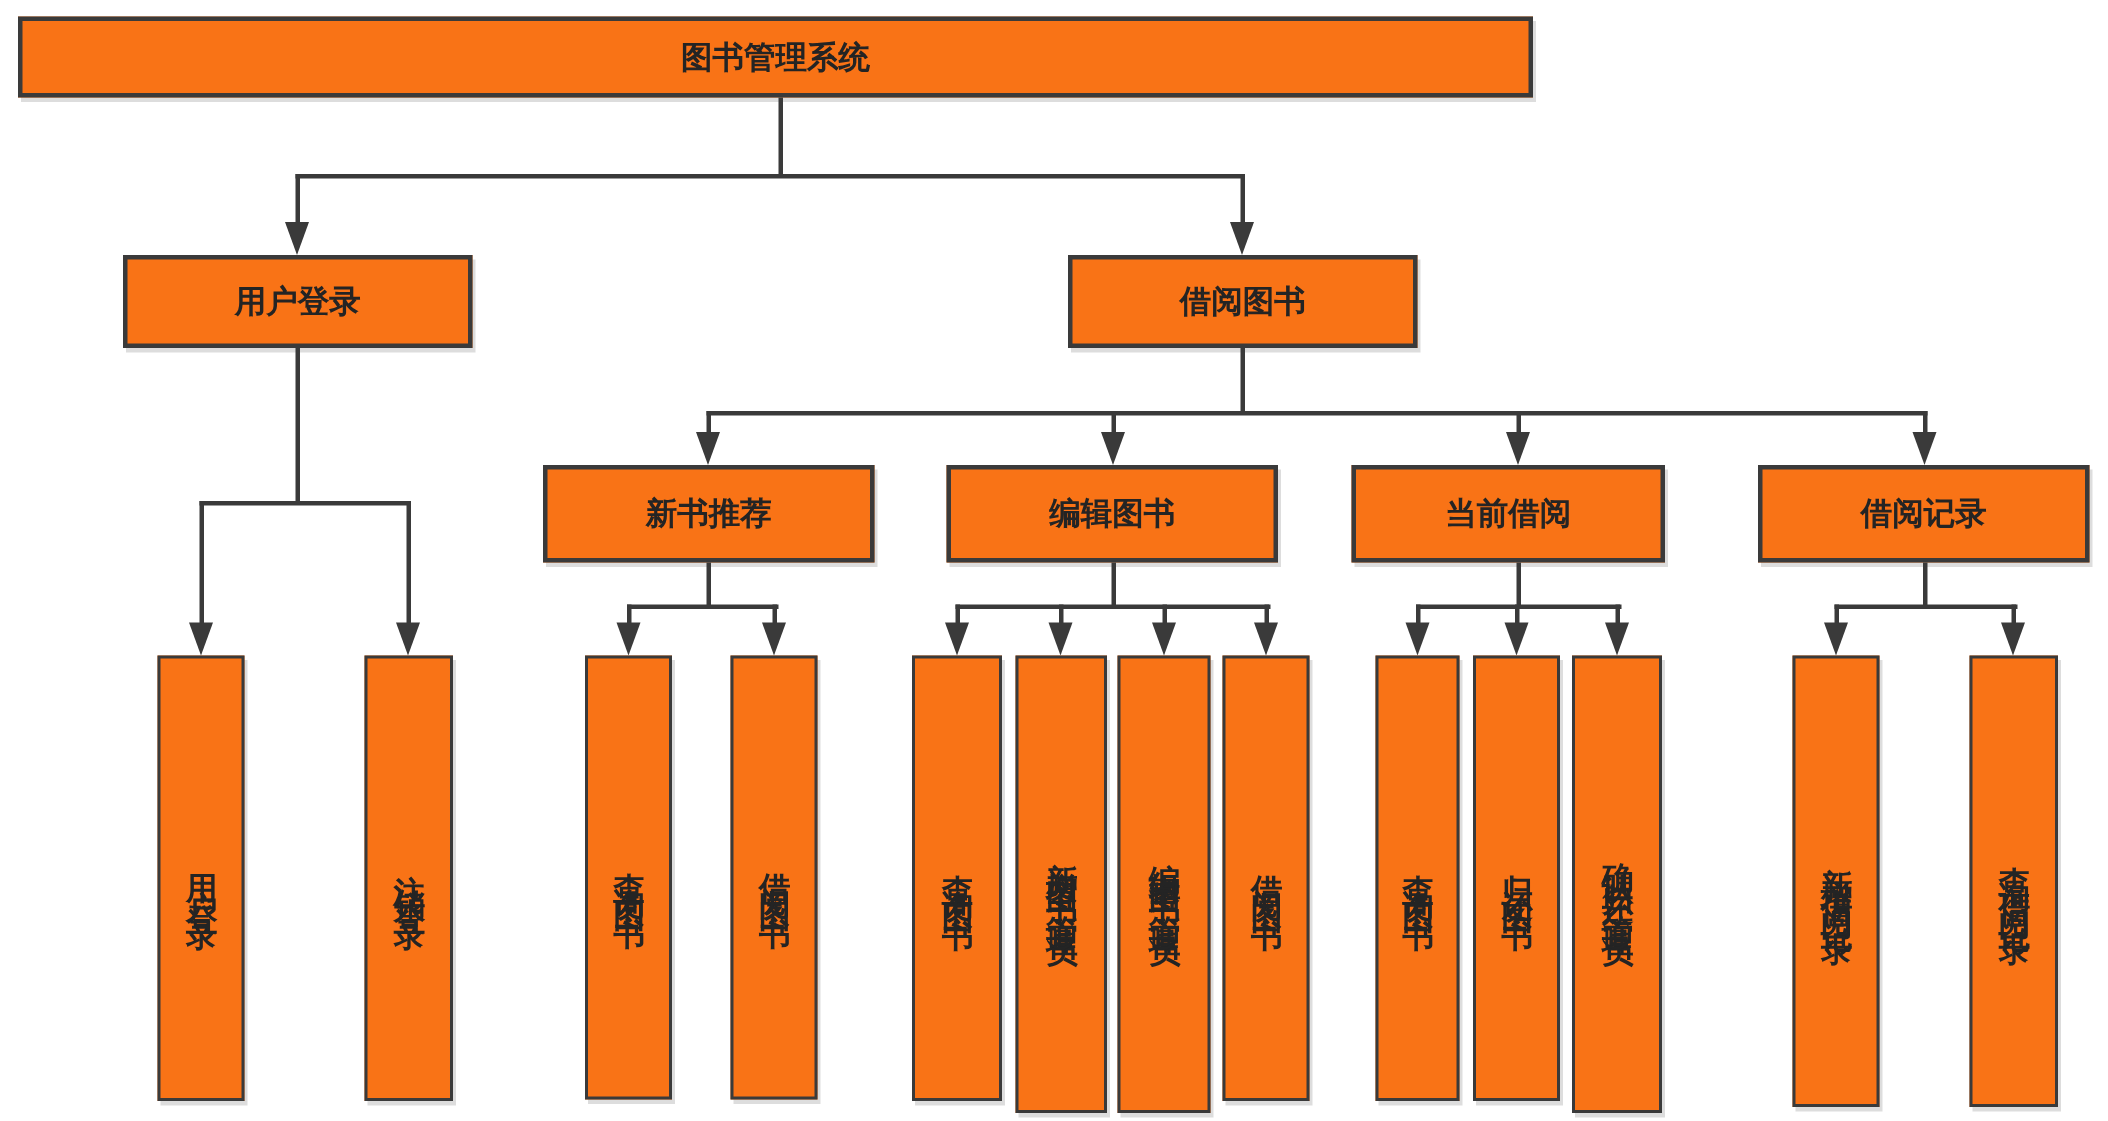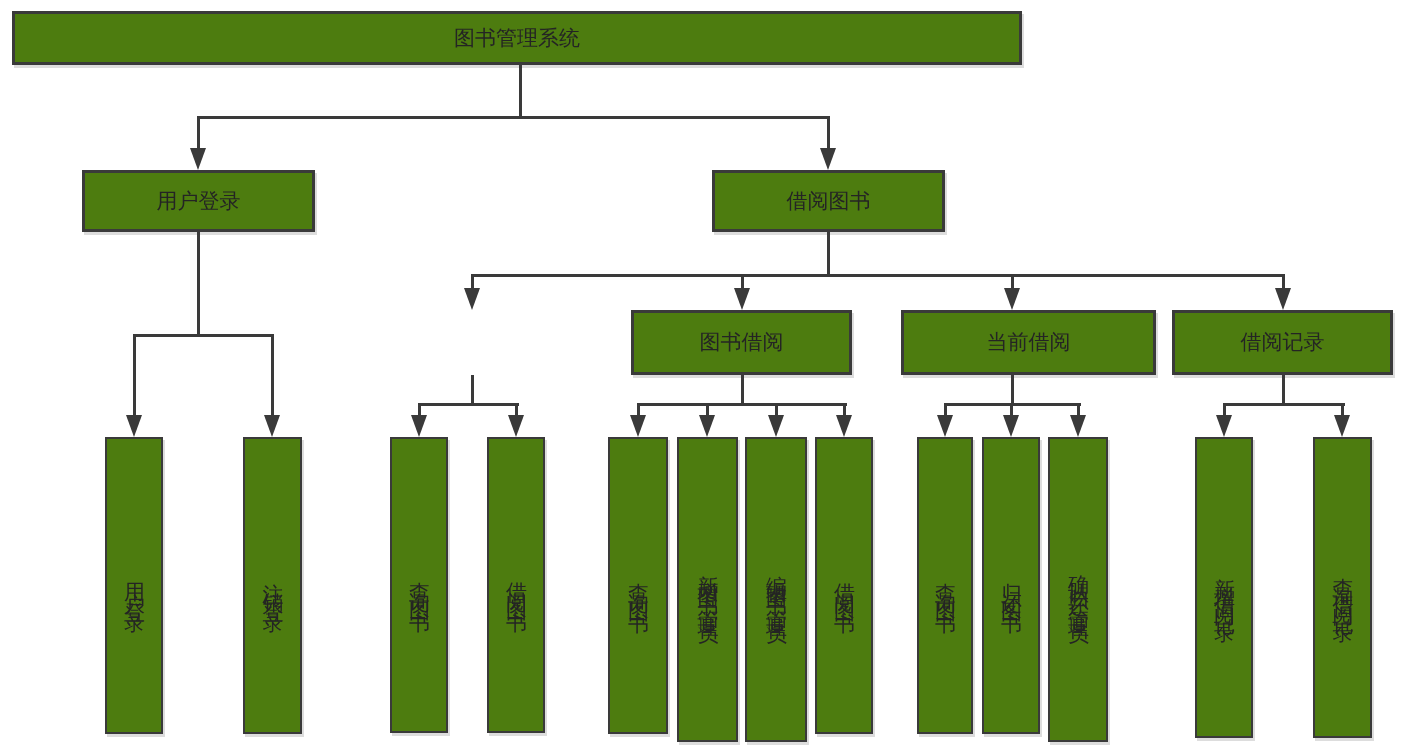--- a/index.html
+++ b/index.html
@@ -2,25 +2,26 @@
 <html style="--line: #3a3a3a; --text: #242424; --bg: #ffffff; --wm: #b3b3b3;"><head>
 <meta charset="utf-8">
 <style>
   html,body{margin:0;padding:0;background:#ffffff;}
   .canvas{
     position:relative;width:1405px;height:747px;background:var(--bg,#ffffff);
     font-family:"DejaVu Sans","Liberation Sans",sans-serif;color:var(--text,#242424);
     overflow:hidden;
   }
   .node{
-    position:absolute;box-sizing:border-box;background:#4d7c0f;
+    position:absolute;box-sizing:border-box;background:#f97316;
     border:3px solid var(--line,#3a3a3a);
     display:flex;align-items:center;justify-content:center;
     font-size:21px;line-height:1;white-space:nowrap;
     box-shadow:2px 3px 0 rgba(120,120,120,0.25);
+    font-weight:bold;
   }
   .leaf{
     border-width:2px;
     writing-mode:vertical-rl;text-orientation:mixed;
     letter-spacing:10px;font-size:21px;
   }
   .leaf.tight{letter-spacing:7px;}
   .leaf.med{letter-spacing:9px;}
   .vline,.hline{position:absolute;background:var(--line,#3a3a3a);}
   .ahead{
@@ -36,22 +37,23 @@
 </head>
 <body>
 
 <div class="canvas" id="diagram">
 
   <div class="node" style="left:12px;top:11px;width:1010px;height:54px;">图书管理系统</div>
 
   <div class="node" style="left:82px;top:170px;width:233px;height:62px;">用户登录</div>
   <div class="node" style="left:712px;top:170px;width:233px;height:62px;">借阅图书</div>
 
-  <div class="node" style="left:631px;top:310px;width:221px;height:65px;">图书借阅</div>
-  <div class="node" style="left:901px;top:310px;width:255px;height:65px;">当前借阅</div>
+  <div class="node" style="left:362px;top:310px;width:221px;height:65px;">新书推荐</div>
+  <div class="node" style="left:631px;top:310px;width:221px;height:65px;">编辑图书</div>
+  <div class="node" style="left:901px;top:310px;width:209px;height:65px;">当前借阅</div>
   <div class="node" style="left:1172px;top:310px;width:221px;height:65px;">借阅记录</div>
 
   <div class="node leaf" style="left:105px;top:437px;width:58px;height:297px;">用户登录</div>
   <div class="node leaf" style="left:243px;top:437px;width:59px;height:297px;">注销登录</div>
 
   <div class="node leaf" style="left:390px;top:437px;width:58px;height:296px;">查询图书</div>
   <div class="node leaf" style="left:487px;top:437px;width:58px;height:296px;">借阅图书</div>
 
   <div class="node leaf" style="left:608px;top:437px;width:60px;height:297px;">查询图书</div>
   <div class="node leaf tight" style="left:677px;top:437px;width:61px;height:305px;">新增图书（管理员）</div>

